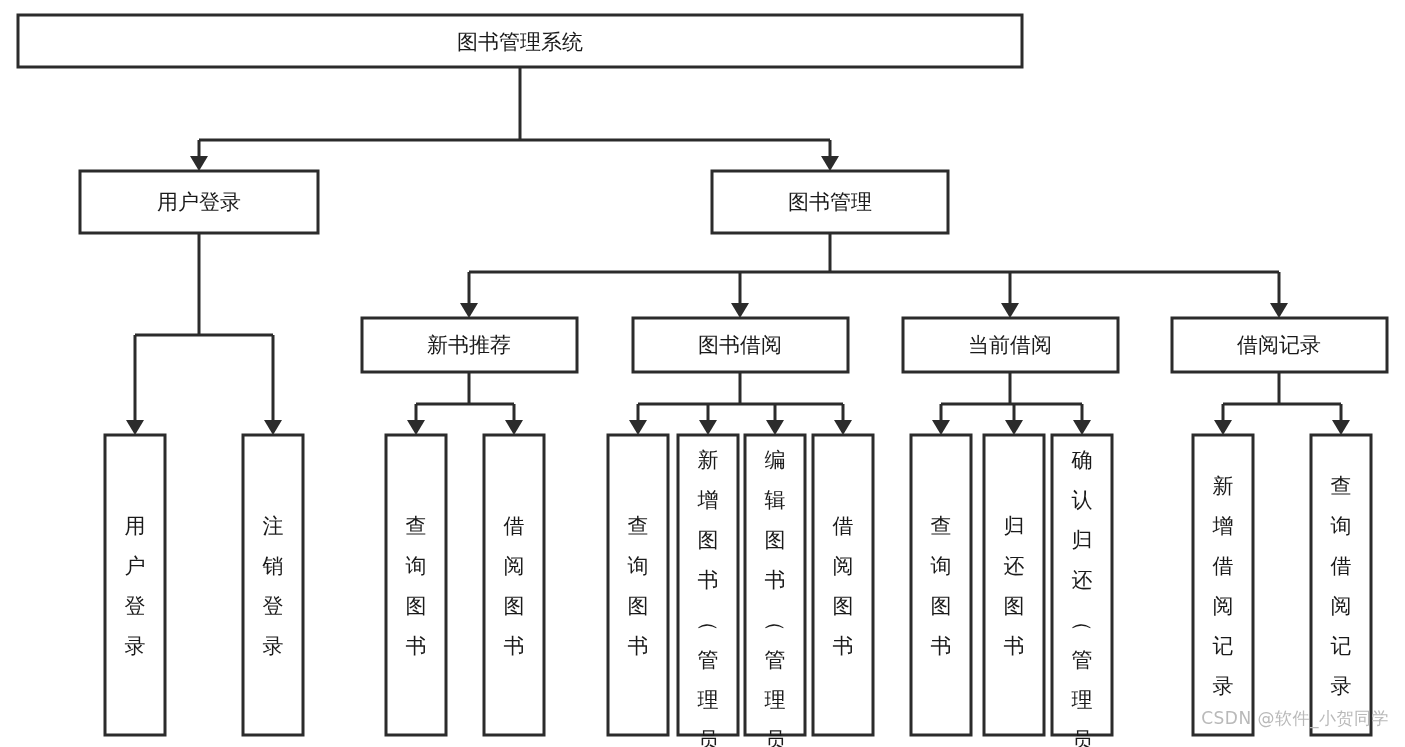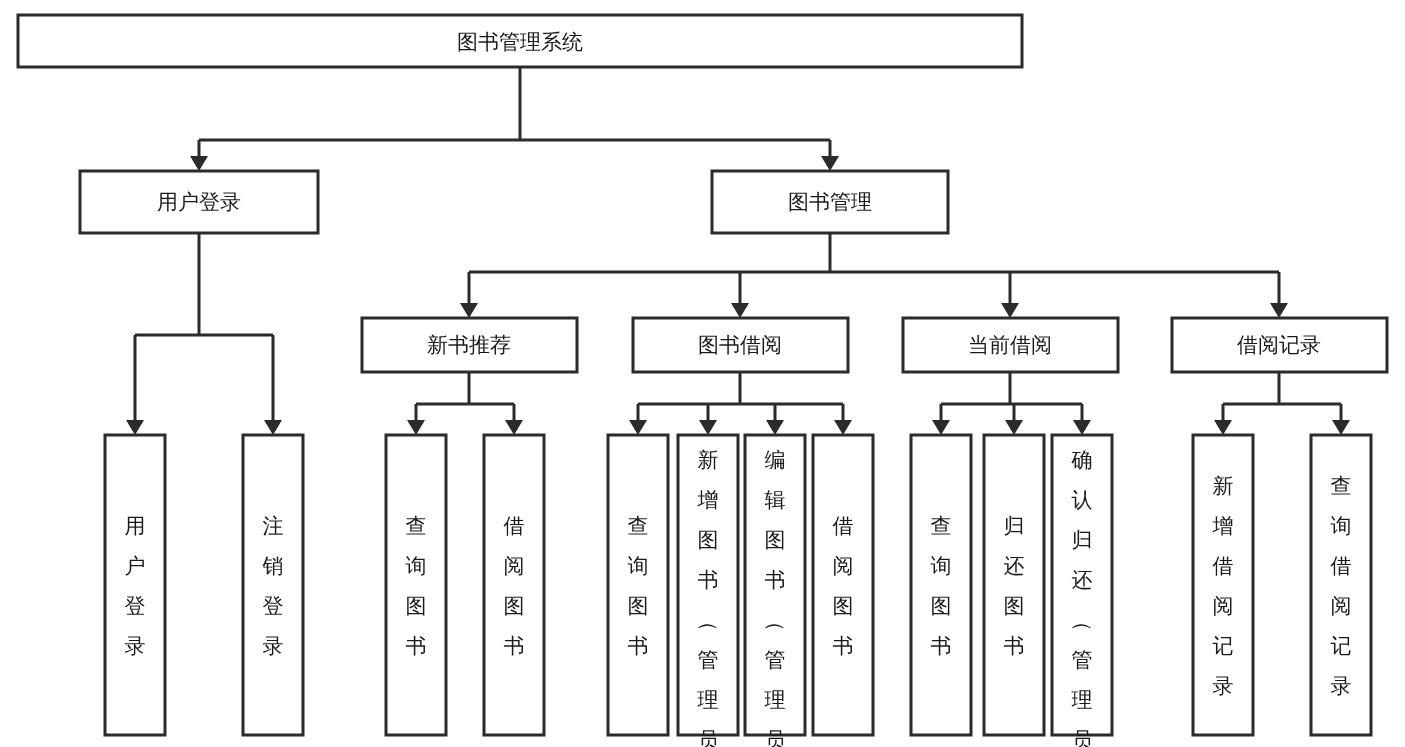--- a/index.html
+++ b/index.html
@@ -282,13 +282,14 @@
         <text class="node-label-v" x="1223" y="687" dominant-baseline="middle">录</text>
         <text class="node-label-v" x="1341" y="487" dominant-baseline="middle">查</text>
         <text class="node-label-v" x="1341" y="527" dominant-baseline="middle">询</text>
         <text class="node-label-v" x="1341" y="567" dominant-baseline="middle">借</text>
         <text class="node-label-v" x="1341" y="607" dominant-baseline="middle">阅</text>
         <text class="node-label-v" x="1341" y="647" dominant-baseline="middle">记</text>
         <text class="node-label-v" x="1341" y="687" dominant-baseline="middle">录</text>
       </g>
   </svg>
 
+  <div class="watermark-text">CSDN @软件_小贺同学</div>
 </div>
 
 </body></html>

